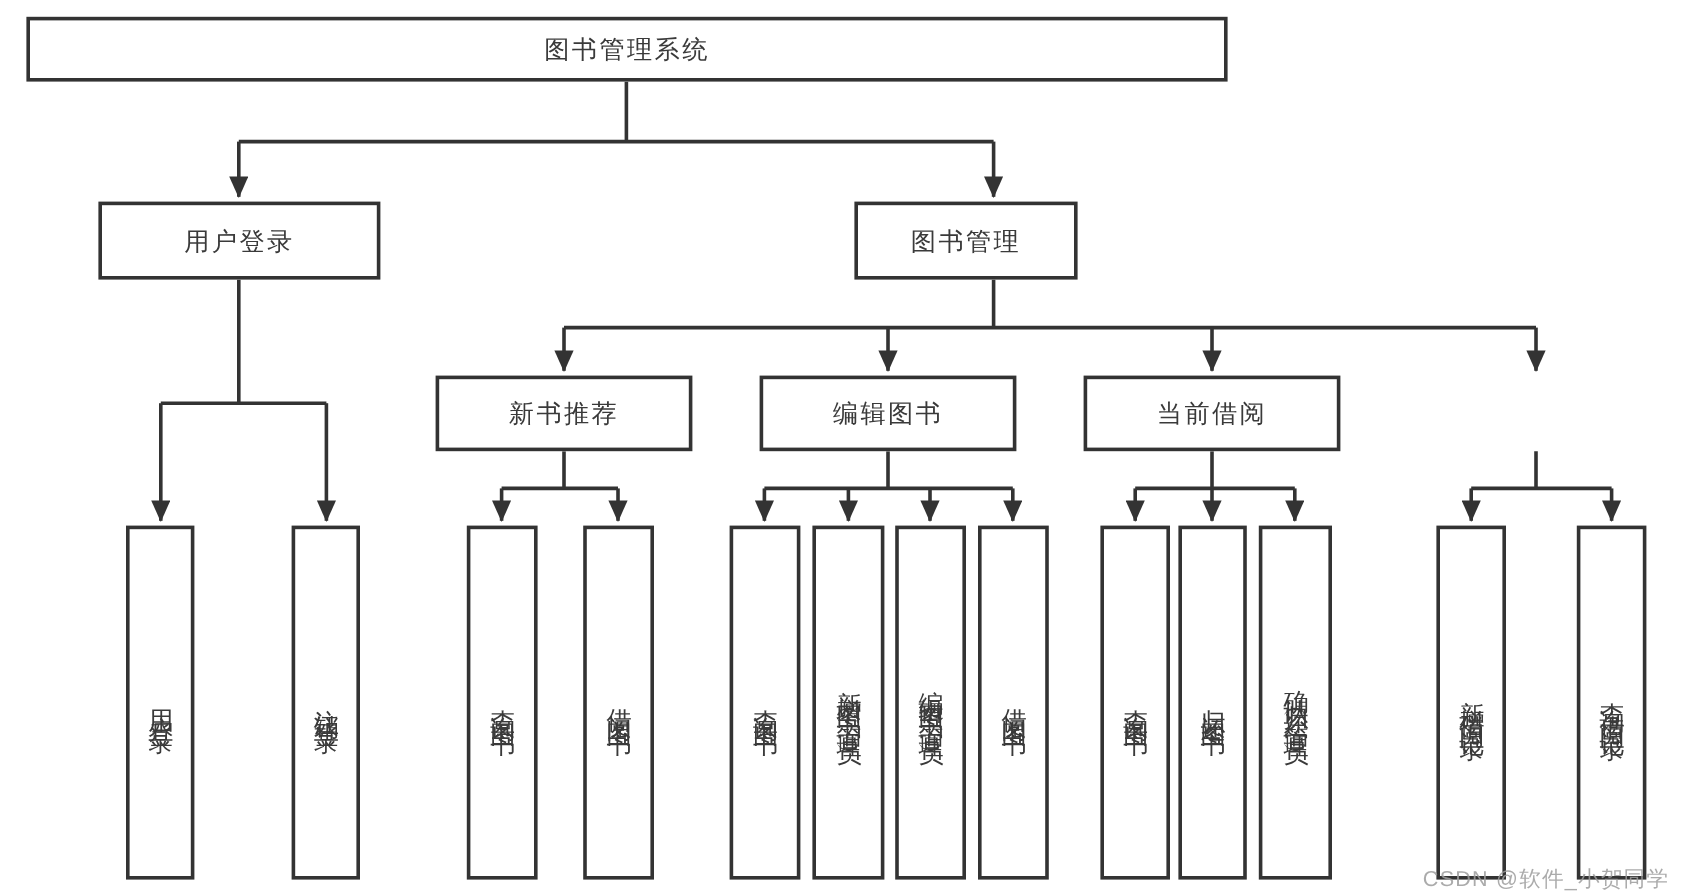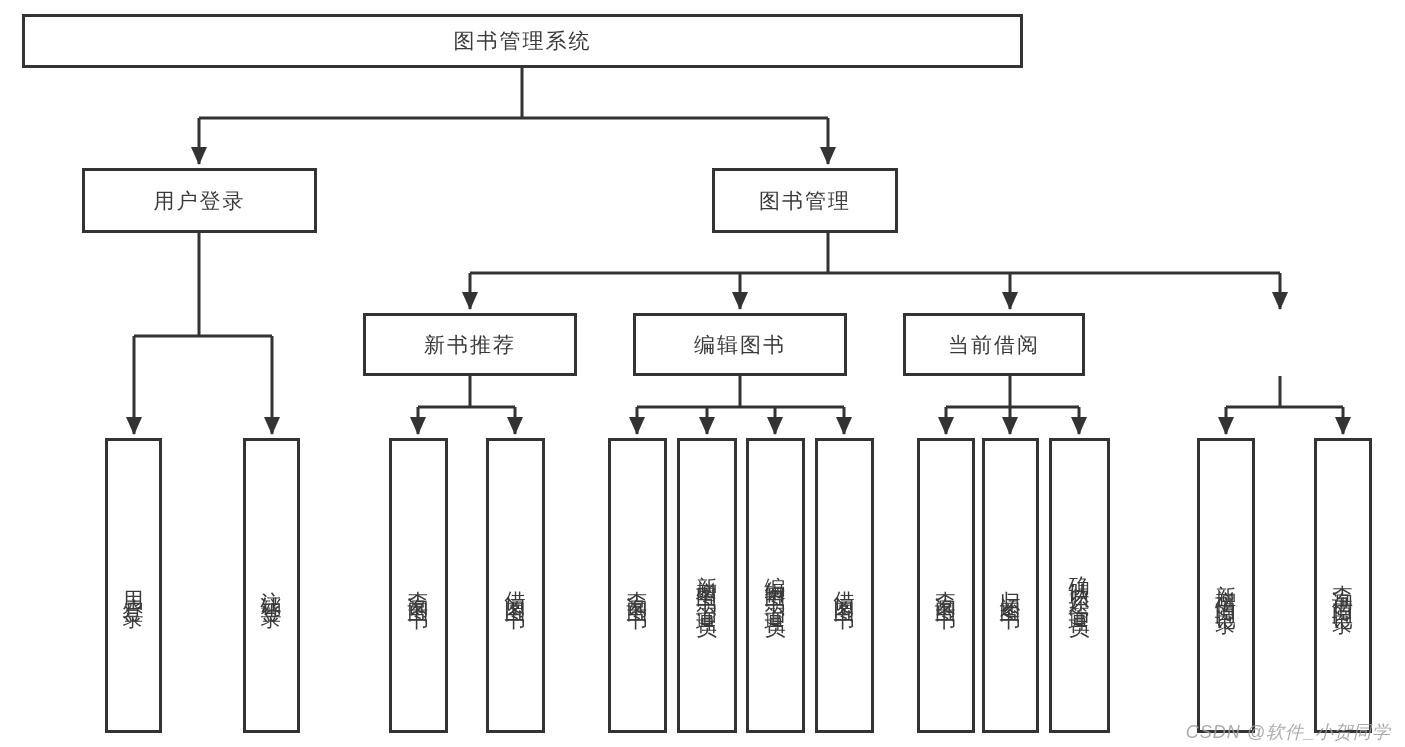--- a/index.html
+++ b/index.html
@@ -38,21 +38,21 @@
     letter-spacing: 2px;
     white-space: nowrap;
   }
   .root-box  { left: 22px;   top: 14px;  width: 1001px; height: 54px; }
   .lvl2-box  { top: 168px;   height: 65px; }
   .b-user    { left: 82px;   width: 235px; }
   .b-mgmt    { left: 712px;  width: 186px; }
   .lvl3-box  { top: 313px;   height: 63px; align-items: center; }
   .b-newrec  { left: 363px;  width: 214px; }
   .b-borrow  { left: 633px;  width: 214px; }
-  .b-current { left: 903px;  width: 182px; }
+  .b-current { left: 903px;  width: 214px; }
   .b-record  { left: 1172px; width: 217px; }
   .leaf {
     top: 438px;
     height: 295px;
   }
   .v-label {
     writing-mode: vertical-rl;
     text-orientation: mixed;
     font-size: 21px;
     letter-spacing: 6px;
@@ -74,21 +74,20 @@
   .watermark {
     position: absolute;
     right: 14px;
     bottom: 3px;
     z-index: 5;
     font-size: 18px;
     letter-spacing: 1px;
     color: #9d9d9d;
     opacity: 0.85;
     white-space: nowrap;
-    font-style: italic;
   }
 </style>
 </head>
 <body>
 
 <div id="stage">
 
   <svg id="wires" width="1405" height="747" viewBox="0 0 1405 747">
     <defs>
       <marker id="arrow" viewBox="0 0 18 16" refX="17" refY="8" markerWidth="18" markerHeight="16" markerUnits="userSpaceOnUse" orient="auto">

